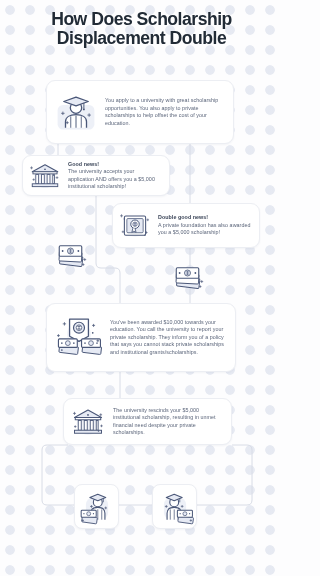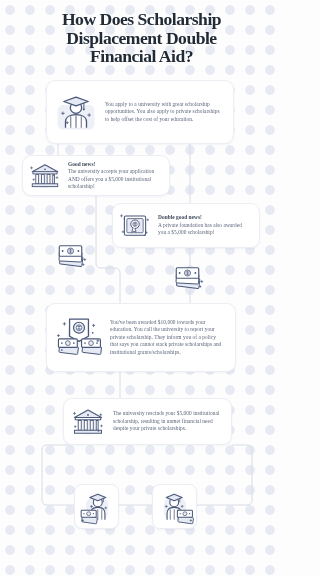--- a/index.html
+++ b/index.html
@@ -11,21 +11,21 @@
     position:relative;
   }
   
   #bg-pattern{
     position:absolute;inset:0;
     background-image:radial-gradient(circle at 10px 10px, rgba(226,230,240,.85) 4.4px, rgba(226,230,240,0) 5.2px);
     background-size:20px 20px;
     z-index:0;
     pointer-events:none;
   }
-  #stage{position:absolute;inset:0;z-index:2;font-family:Liberation Serif, serif;}
+  #stage{position:absolute;inset:0;z-index:2;}
   #wires{position:absolute;inset:0;z-index:1;pointer-events:none;}
 
   .title{
     position:absolute;left:0;right:0;top:10px;
     text-align:center;
     font-size:17.6px;
     line-height:18.6px;
     font-weight:bold;
     letter-spacing:-0.5px;
     color:#212b36;
@@ -88,21 +88,20 @@
     <path d="M232 445 L247 445 Q252 445 252 450 L252 500 Q252 505 247 505 L196 505"></path>
     <path d="M96 505 L196 505"></path>
   </g>
 </svg>
 
 <div id="stage">
 
   <div class="title">
     <div>How Does Scholarship</div>
     <div>Displacement Double</div>
-    <div>Financial Aid?</div>
   </div>
 
   <div class="card" style="left:46px;top:80px;width:188px;height:64px;padding:8px 10px 8px 8px;gap:8px;">
     <div class="art">
       <svg width="42" height="42" viewBox="0 0 48 48">
         <rect x="3" y="16" width="42" height="28" rx="6" fill="#dfe4f0" opacity=".55"></rect>
         <path d="M12 42 v-7 c0-5 5-8 12-8 s12 3 12 8 v7" fill="#fff" stroke="#4a5778" stroke-width="1.5" stroke-linejoin="round"></path>
         <path d="M24 42 v-14" stroke="#4a5778" stroke-width="1.1"></path>
         <path d="M18 29 v13 M30 29 v13" stroke="#4a5778" stroke-width="1"></path>
         <circle cx="24" cy="19" r="6.5" fill="#fff" stroke="#4a5778" stroke-width="1.5"></circle>

